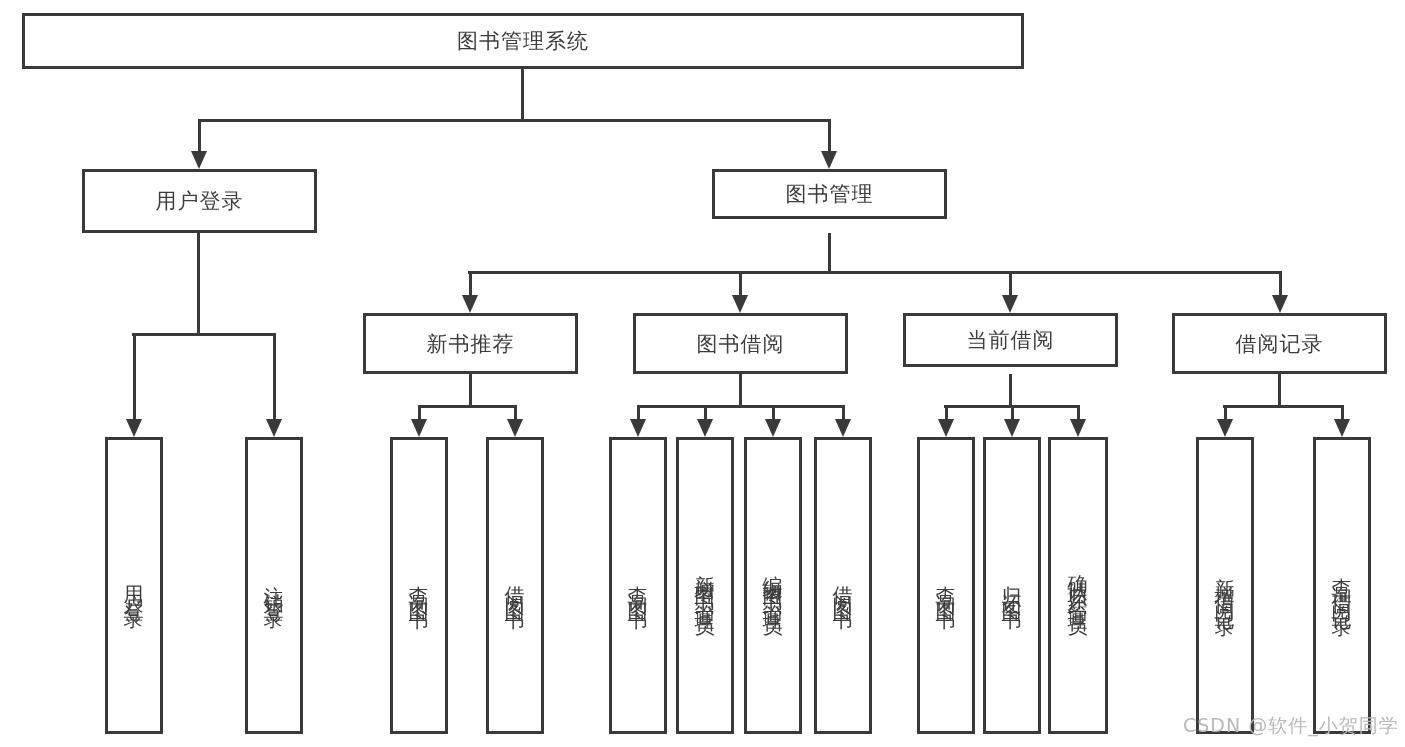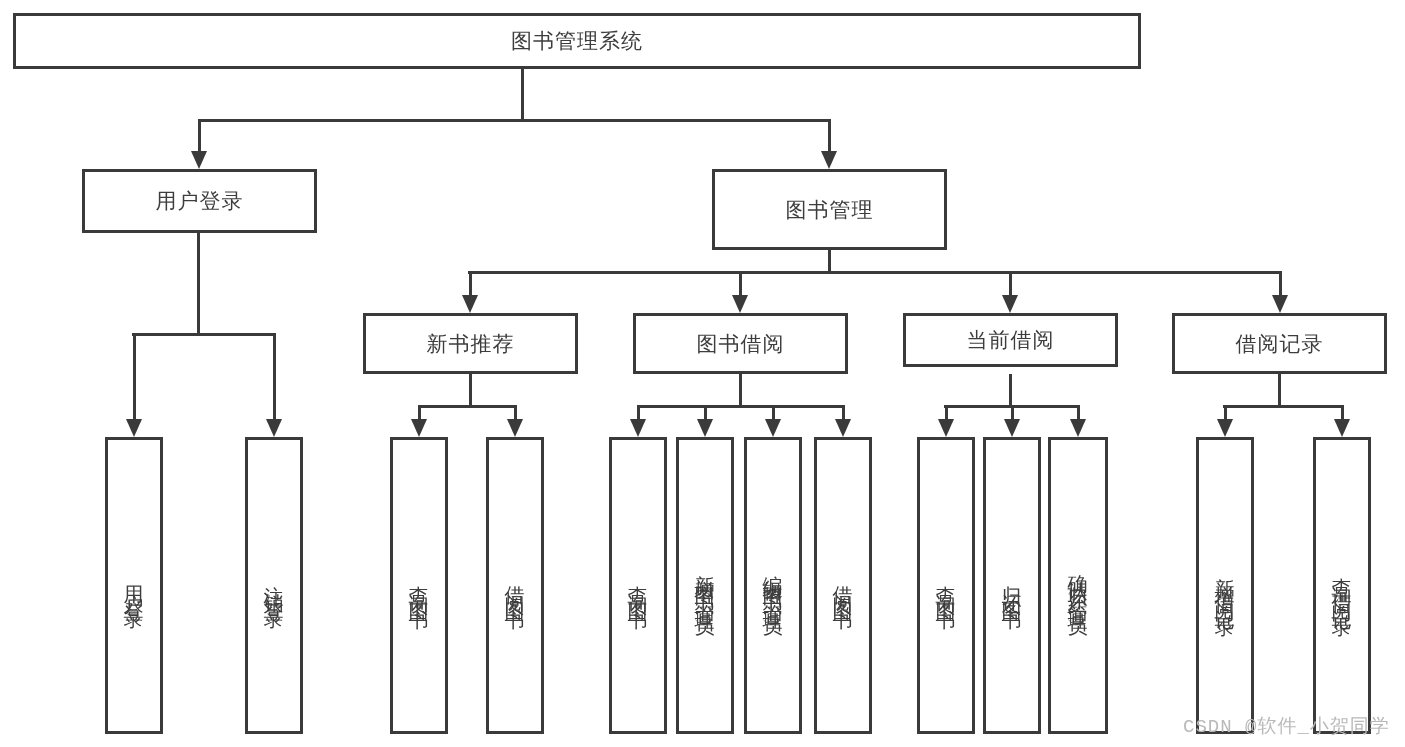--- a/index.html
+++ b/index.html
@@ -56,43 +56,42 @@
     z-index:1;
   }
   .watermark{
     position:absolute;
     left:1183px;top:713px;
     font-size:19px;
     letter-spacing:1px;
     color:var(--watermark-color);
     z-index:5;
     white-space:nowrap;
-    font-family:Liberation Mono, monospace;
   }
 </style>
 </head>
 <body>
 
 <div class="canvas">
 
-  <div class="box" style="left:13px;top:13px;width:1128px;height:56px">
+  <div class="box" style="left:22px;top:13px;width:1002px;height:56px">
     <span class="hlbl">图书管理系统</span>
   </div>
 
   <div class="vline" style="left:521px;top:69px;height:52px"></div>
   <div class="hline" style="left:198px;top:119px;width:633px"></div>
   <div class="vline" style="left:198px;top:119px;height:34px"></div>
   <div class="ahead" style="left:191px;top:151px"></div>
   <div class="vline" style="left:828px;top:119px;height:34px"></div>
   <div class="ahead" style="left:821px;top:151px"></div>
 
   <div class="box" style="left:82px;top:169px;width:235px;height:64px">
     <span class="hlbl">用户登录</span>
   </div>
-  <div class="box" style="left:712px;top:169px;width:235px;height:81px">
+  <div class="box" style="left:712px;top:169px;width:235px;height:50px">
     <span class="hlbl">图书管理</span>
   </div>
 
   <div class="vline" style="left:197px;top:233px;height:102px"></div>
   <div class="hline" style="left:132px;top:333px;width:143px"></div>
   <div class="vline" style="left:133px;top:333px;height:86px"></div>
   <div class="ahead" style="left:126px;top:419px"></div>
   <div class="vline" style="left:273px;top:333px;height:86px"></div>
   <div class="ahead" style="left:266px;top:419px"></div>
 

